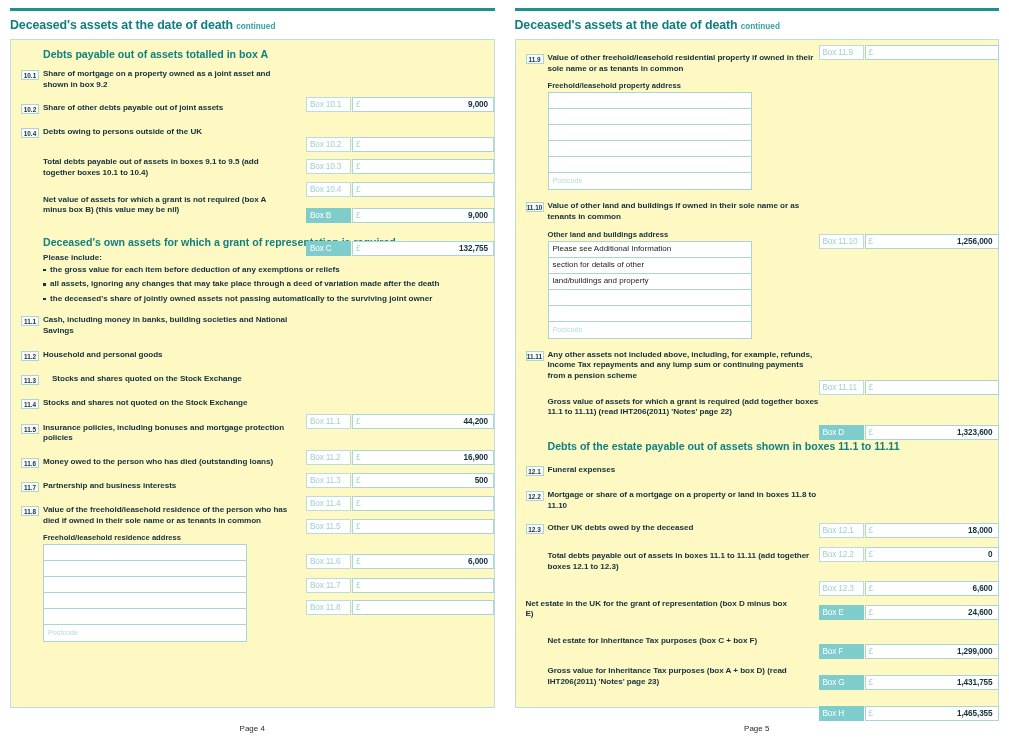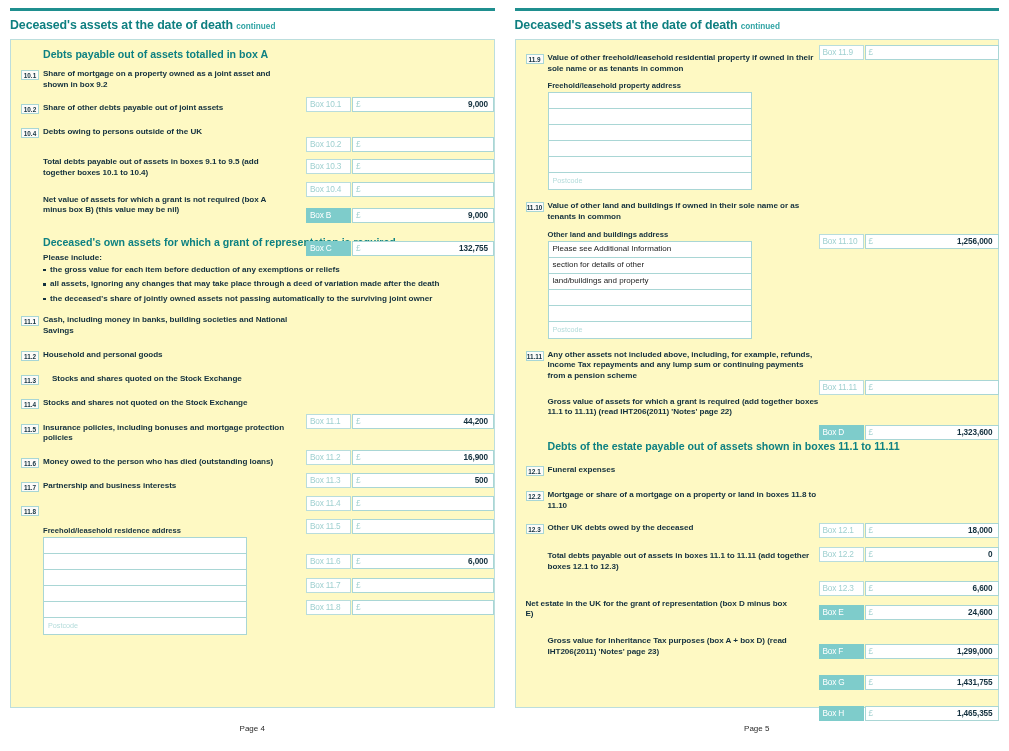--- a/index.html
+++ b/index.html
@@ -376,20 +376,21 @@
       <div class="field" style="left:295px; top:538px; width:188px;">
         <div class="boxlbl">Box 11.7</div>
         <div class="valbox">
           <span class="pound">£</span>
           <span class="amt"></span>
         </div>
       </div>
 
       <div class="row" style="margin-top:10px;">
         <div class="num">11.8</div>
+        <div class="qtext" style="max-width:250px;">Value of the freehold/leasehold residence of the person who has died if owned in their sole name or as tenants in common</div>
       </div>
       <div class="field" style="left:295px; top:560px; width:188px;">
         <div class="boxlbl">Box 11.8</div>
         <div class="valbox">
           <span class="pound">£</span>
           <span class="amt"></span>
         </div>
       </div>
 
       <div style="margin-left:22px; margin-top:7px;">
@@ -547,20 +548,24 @@
         <div class="qtext" style="max-width:275px;">Net estate in the UK for the grant of representation (box D minus box E)</div>
       </div>
       <div class="field" style="left:303px; top:604px; width:180px;">
         <div class="boxlbl letter">Box F</div>
         <div class="valbox">
           <span class="pound">£</span>
           <span class="amt">1,299,000</span>
         </div>
       </div>
 
+      <div class="row" style="margin-top:16px;">
+        <div class="num blank"></div>
+        <div class="qtext" style="max-width:275px;">Net estate for Inheritance Tax purposes (box C + box F)</div>
+      </div>
       <div class="field" style="left:303px; top:635px; width:180px;">
         <div class="boxlbl letter">Box G</div>
         <div class="valbox">
           <span class="pound">£</span>
           <span class="amt">1,431,755</span>
         </div>
       </div>
 
       <div class="row" style="margin-top:16px;">
         <div class="num blank"></div>

